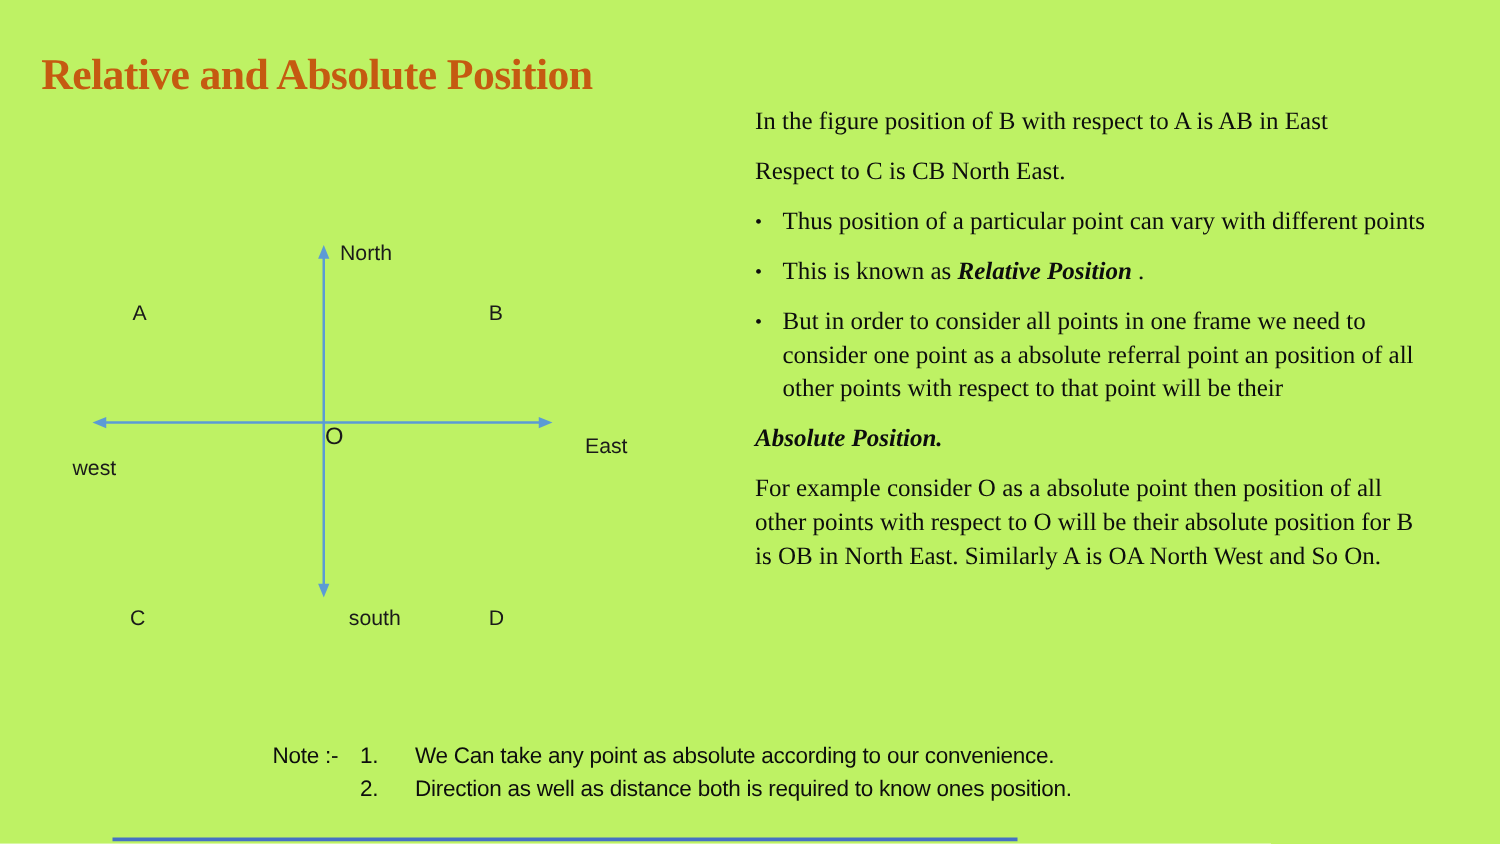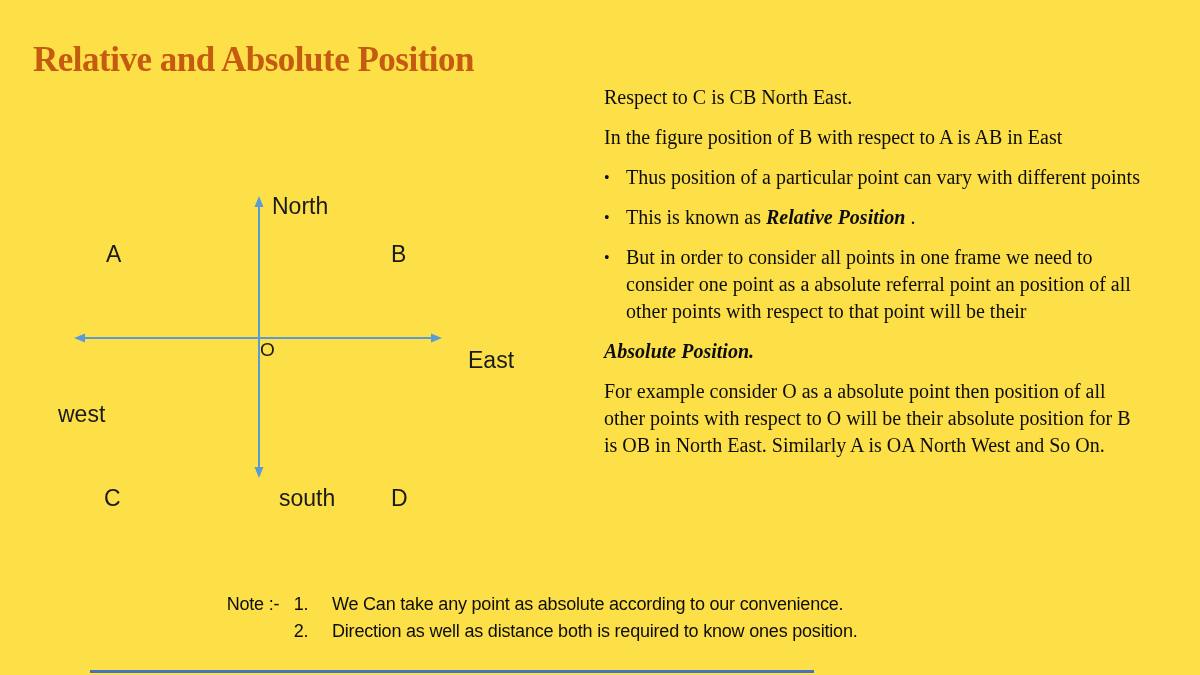--- a/index.html
+++ b/index.html
@@ -1,20 +1,20 @@
 <!DOCTYPE html>
 <html><head>
 <meta charset="utf-8">
 <style>
   html, body { margin: 0; padding: 0; background: #ffffff; }
   .slide {
     position: relative;
     width: 1200px;
     height: 675px;
-    background: #fde047;
+    background: #bef264;
     overflow: hidden;
     font-family: "Liberation Sans", sans-serif;
     color: #111111;
   }
 
   
   .slide-title {
     position: absolute;
     left: 33px;
     top: 40px;
@@ -24,21 +24,21 @@
     letter-spacing: -0.5px;
     color: #C55A11;
     white-space: nowrap;
   }
 
   
   .axes-svg { position: absolute; left: 0; top: 0; pointer-events: none; }
   .diagram-label {
     position: absolute;
     font-family: "Liberation Sans", sans-serif;
-    font-size: 23px;
+    font-size: 17px;
     line-height: 1.2;
     color: #1a1a1a;
     white-space: nowrap;
   }
 
   
   .body-col {
     position: absolute;
     left: 604px;
     top: 84px;
@@ -58,21 +58,21 @@
   .note-block {
     position: absolute;
     left: 218px;
     top: 591px;
     font-family: "Liberation Sans", sans-serif;
     font-size: 18px;
     line-height: 27px;
     letter-spacing: -0.2px;
     color: #0d0d0d;
   }
-  .note-row { display: flex; text-align: center; }
+  .note-row { display: flex; }
   .note-label { flex: none; width: 70px; }
   .note-num { flex: none; width: 26px; }
   .note-text { flex: none; white-space: nowrap; margin-left: 18px; }
 
   
   .bottom-line {
     position: absolute;
     left: 90px;
     top: 670px;
     width: 724px;
@@ -94,28 +94,28 @@
     <polygon points="259,478 254.5,467 263.5,467" fill="#5B9BD5"></polygon>
     <polygon points="74,338 85,333.5 85,342.5" fill="#5B9BD5"></polygon>
     <polygon points="442,338 431,333.5 431,342.5" fill="#5B9BD5"></polygon>
   </svg>
 
   <div class="diagram-label" style="left:272px; top:193px;">North</div>
   <div class="diagram-label" style="left:106px; top:241px;">A</div>
   <div class="diagram-label" style="left:391px; top:241px;">B</div>
   <div class="diagram-label" style="left:260px; top:339px; font-size:19px;">O</div>
   <div class="diagram-label" style="left:468px; top:347px;">East</div>
-  <div class="diagram-label" style="left:58px; top:365px;margin-top:36px;">west</div>
+  <div class="diagram-label" style="left:58px; top:365px;">west</div>
   <div class="diagram-label" style="left:104px; top:485px;">C</div>
   <div class="diagram-label" style="left:279px; top:485px;">south</div>
   <div class="diagram-label" style="left:391px; top:485px;">D</div>
 
   <div class="body-col">
+    <p>In the figure position of B with respect to A is AB in East</p>
     <p>Respect to C is CB North East.</p>
-    <p>In the figure position of B with respect to A is AB in East</p>
 
     <div class="bullet-row">
       <span class="bullet-marker">•</span>
       <span class="bullet-text">Thus position of a particular point can vary with different points</span>
     </div>
 
     <div class="bullet-row">
       <span class="bullet-marker">•</span>
       <span class="bullet-text"><span>This is known as </span><span class="italic">Relative Position</span><span> .</span></span>
     </div>

